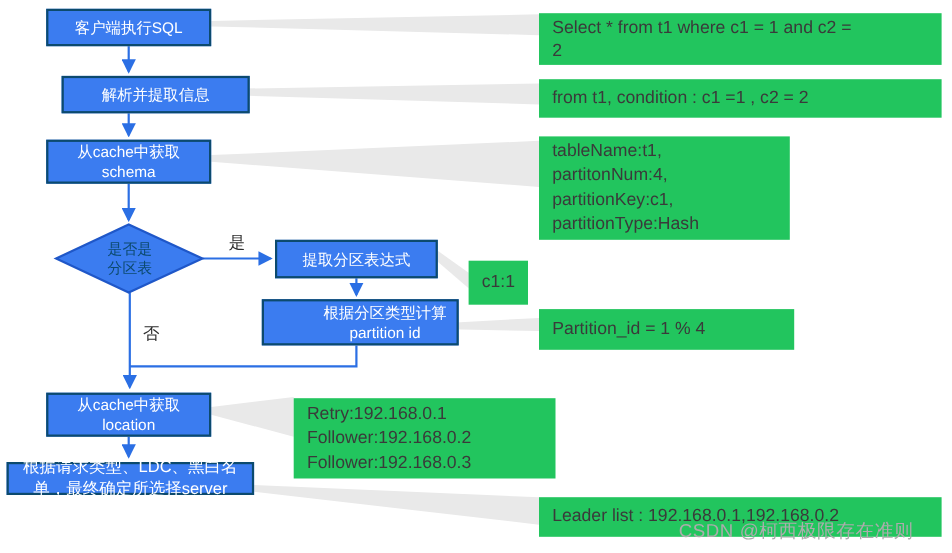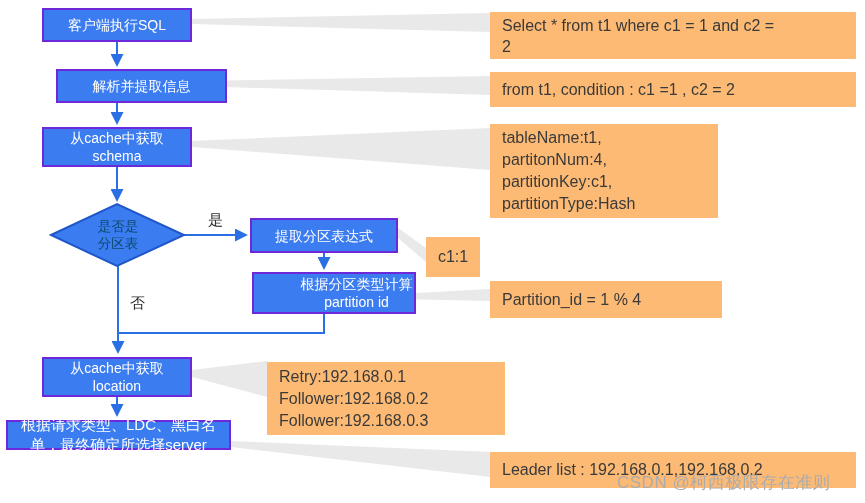--- a/index.html
+++ b/index.html
@@ -5,36 +5,36 @@
   html,body{margin:0;padding:0;background:#ffffff;}
   .stage{
     position:relative;width:865px;height:503px;overflow:hidden;
     font-family:"Liberation Sans","DejaVu Sans",sans-serif;
     background:#ffffff;
   }
   .layer{position:absolute;left:0;top:0;width:865px;height:503px;}
   .node{
     position:absolute;
     background:#3b7cf0;
-    border:2px solid #6d28d9;
+    border:2px solid #0c4a6e;
     box-sizing:border-box;
     color:#ffffff;
     display:flex;align-items:center;justify-content:center;
     text-align:center;
     font-size:14px;line-height:18px;
     white-space:pre-line;
   }
   .diamond-label{
     position:absolute;color:#0c4a6e;font-size:13.5px;line-height:17px;
     display:flex;align-items:center;justify-content:center;text-align:center;
     white-space:pre-line;
   }
   .callout{
     position:absolute;
-    background:#fdba74;
+    background:#22c55e;
     color:#3a3a3a;
     box-sizing:border-box;
     font-size:16px;line-height:22px;
     padding:6px 12px;
     white-space:pre-line;
     display:flex;align-items:center;
   }
   .callout.center{justify-content:center;padding:6px 4px;}
   .branch-label{
     position:absolute;color:#2b2b2b;font-size:15px;
@@ -89,21 +89,21 @@
 
   <div class="diamond-label" style="left:68px;top:212px;width:100px;height:46px;">是否是
 分区表</div>
 
   <div class="branch-label" style="left:208px;top:211px;">是</div>
 
   <div class="branch-label" style="left:130px;top:294px;">否</div>
 
   <div class="node" style="left:250px;top:218px;width:148px;height:35px;">提取分区表达式</div>
 
-  <div class="node" style="left:252px;top:272px;width:164px;height:42px;padding-left:45px;">根据分区类型计算
+  <div class="node" style="left:238px;top:272px;width:179px;height:42px;padding-left:45px;">根据分区类型计算
 partition id</div>
 
   <div class="node" style="left:42px;top:357px;width:150px;height:40px;">从cache中获取
 location</div>
 
   <div class="node" style="left:6px;top:420px;width:225px;height:30px;font-size:15px;line-height:20px;">根据请求类型、LDC、黑白名
 单，最终确定所选择server</div>
 
   <div class="callout" style="left:490px;top:12px;width:366px;height:47px;line-height:21px;">Select * from t1 where c1 = 1 and c2 =
 2</div>

